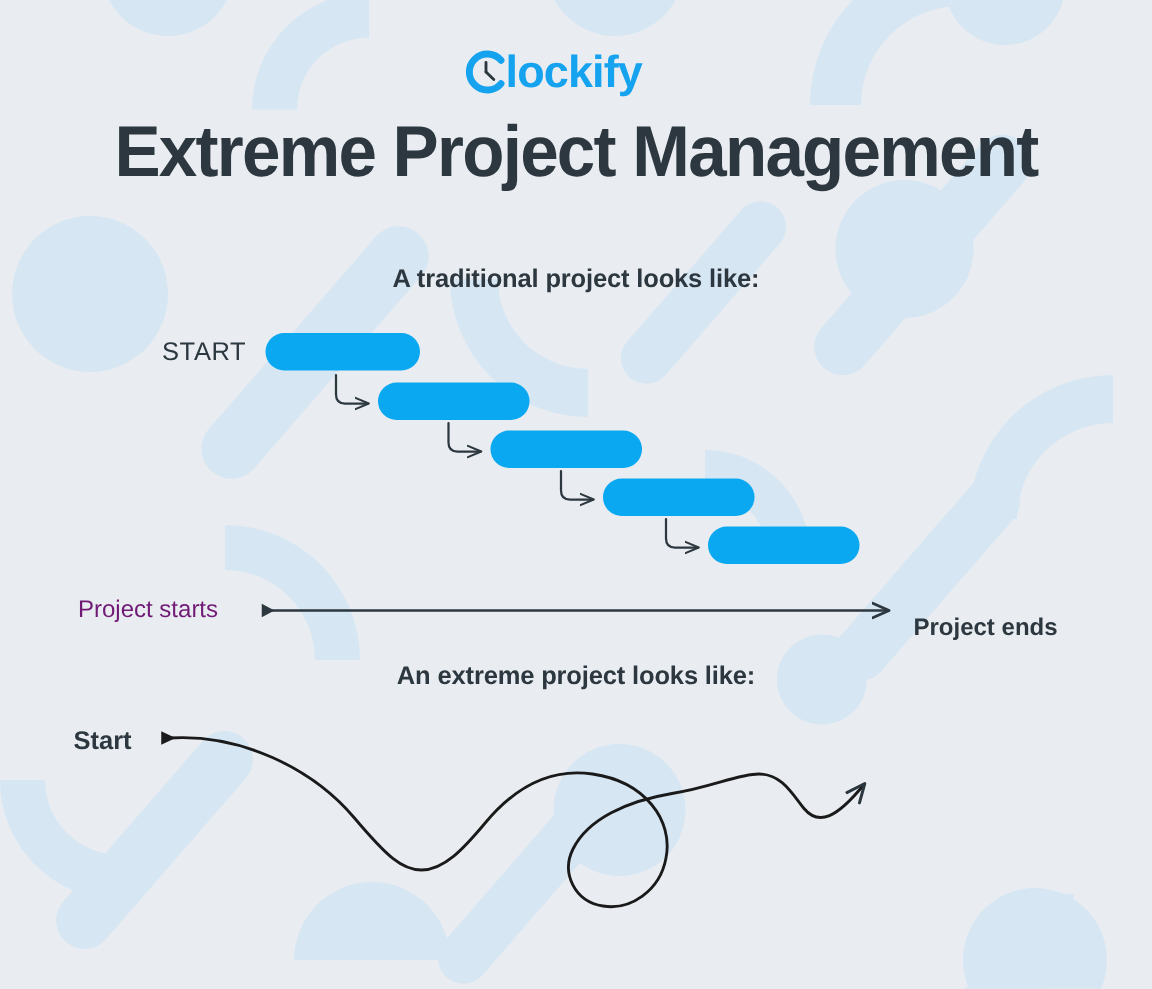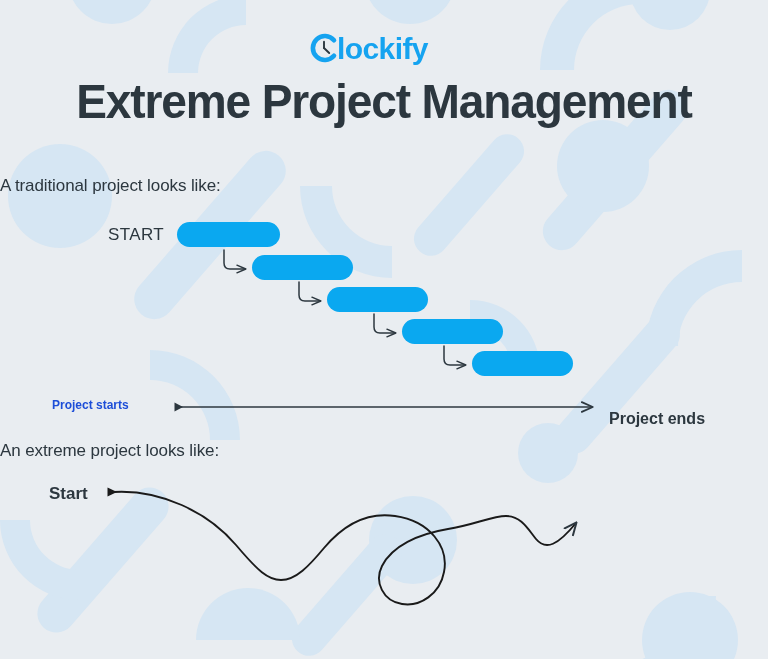--- a/index.html
+++ b/index.html
@@ -64,23 +64,23 @@
     letter-spacing: -1.2px;
     color: #2c373f;
     line-height: 58px;
     transform: scaleX(0.96);
   }
   
   .section-caption {
     position: absolute;
     width: 768px;
     left: 0;
-    text-align: left;
-    font-size: 17px;
-    font-weight: 400;
+    text-align: center;
+    font-size: 17px;
+    font-weight: 700;
     color: #2c373f;
     letter-spacing: -0.1px;
   }
   #caption-traditional { top: 176px; }
   #caption-extreme { top: 441px; }
   
   #gantt {
     position: absolute;
     left: 0; top: 0;
     width: 768px; height: 659px;
@@ -98,23 +98,23 @@
     font-size: 17px;
     font-weight: 500;
     color: #2c373f;
     letter-spacing: 0.4px;
   }
   
   #timeline-start-label {
     position: absolute;
     left: 52px;
     top: 398px;
-    font-size: 12px;
-    font-weight: 700;
-    color: #1d4ed8;
+    font-size: 16px;
+    font-weight: 400;
+    color: #701a75;
   }
   #timeline-end-label {
     position: absolute;
     left: 609px;
     top: 410px;
     font-size: 16px;
     font-weight: 700;
     color: #2c373f;
   }
   

